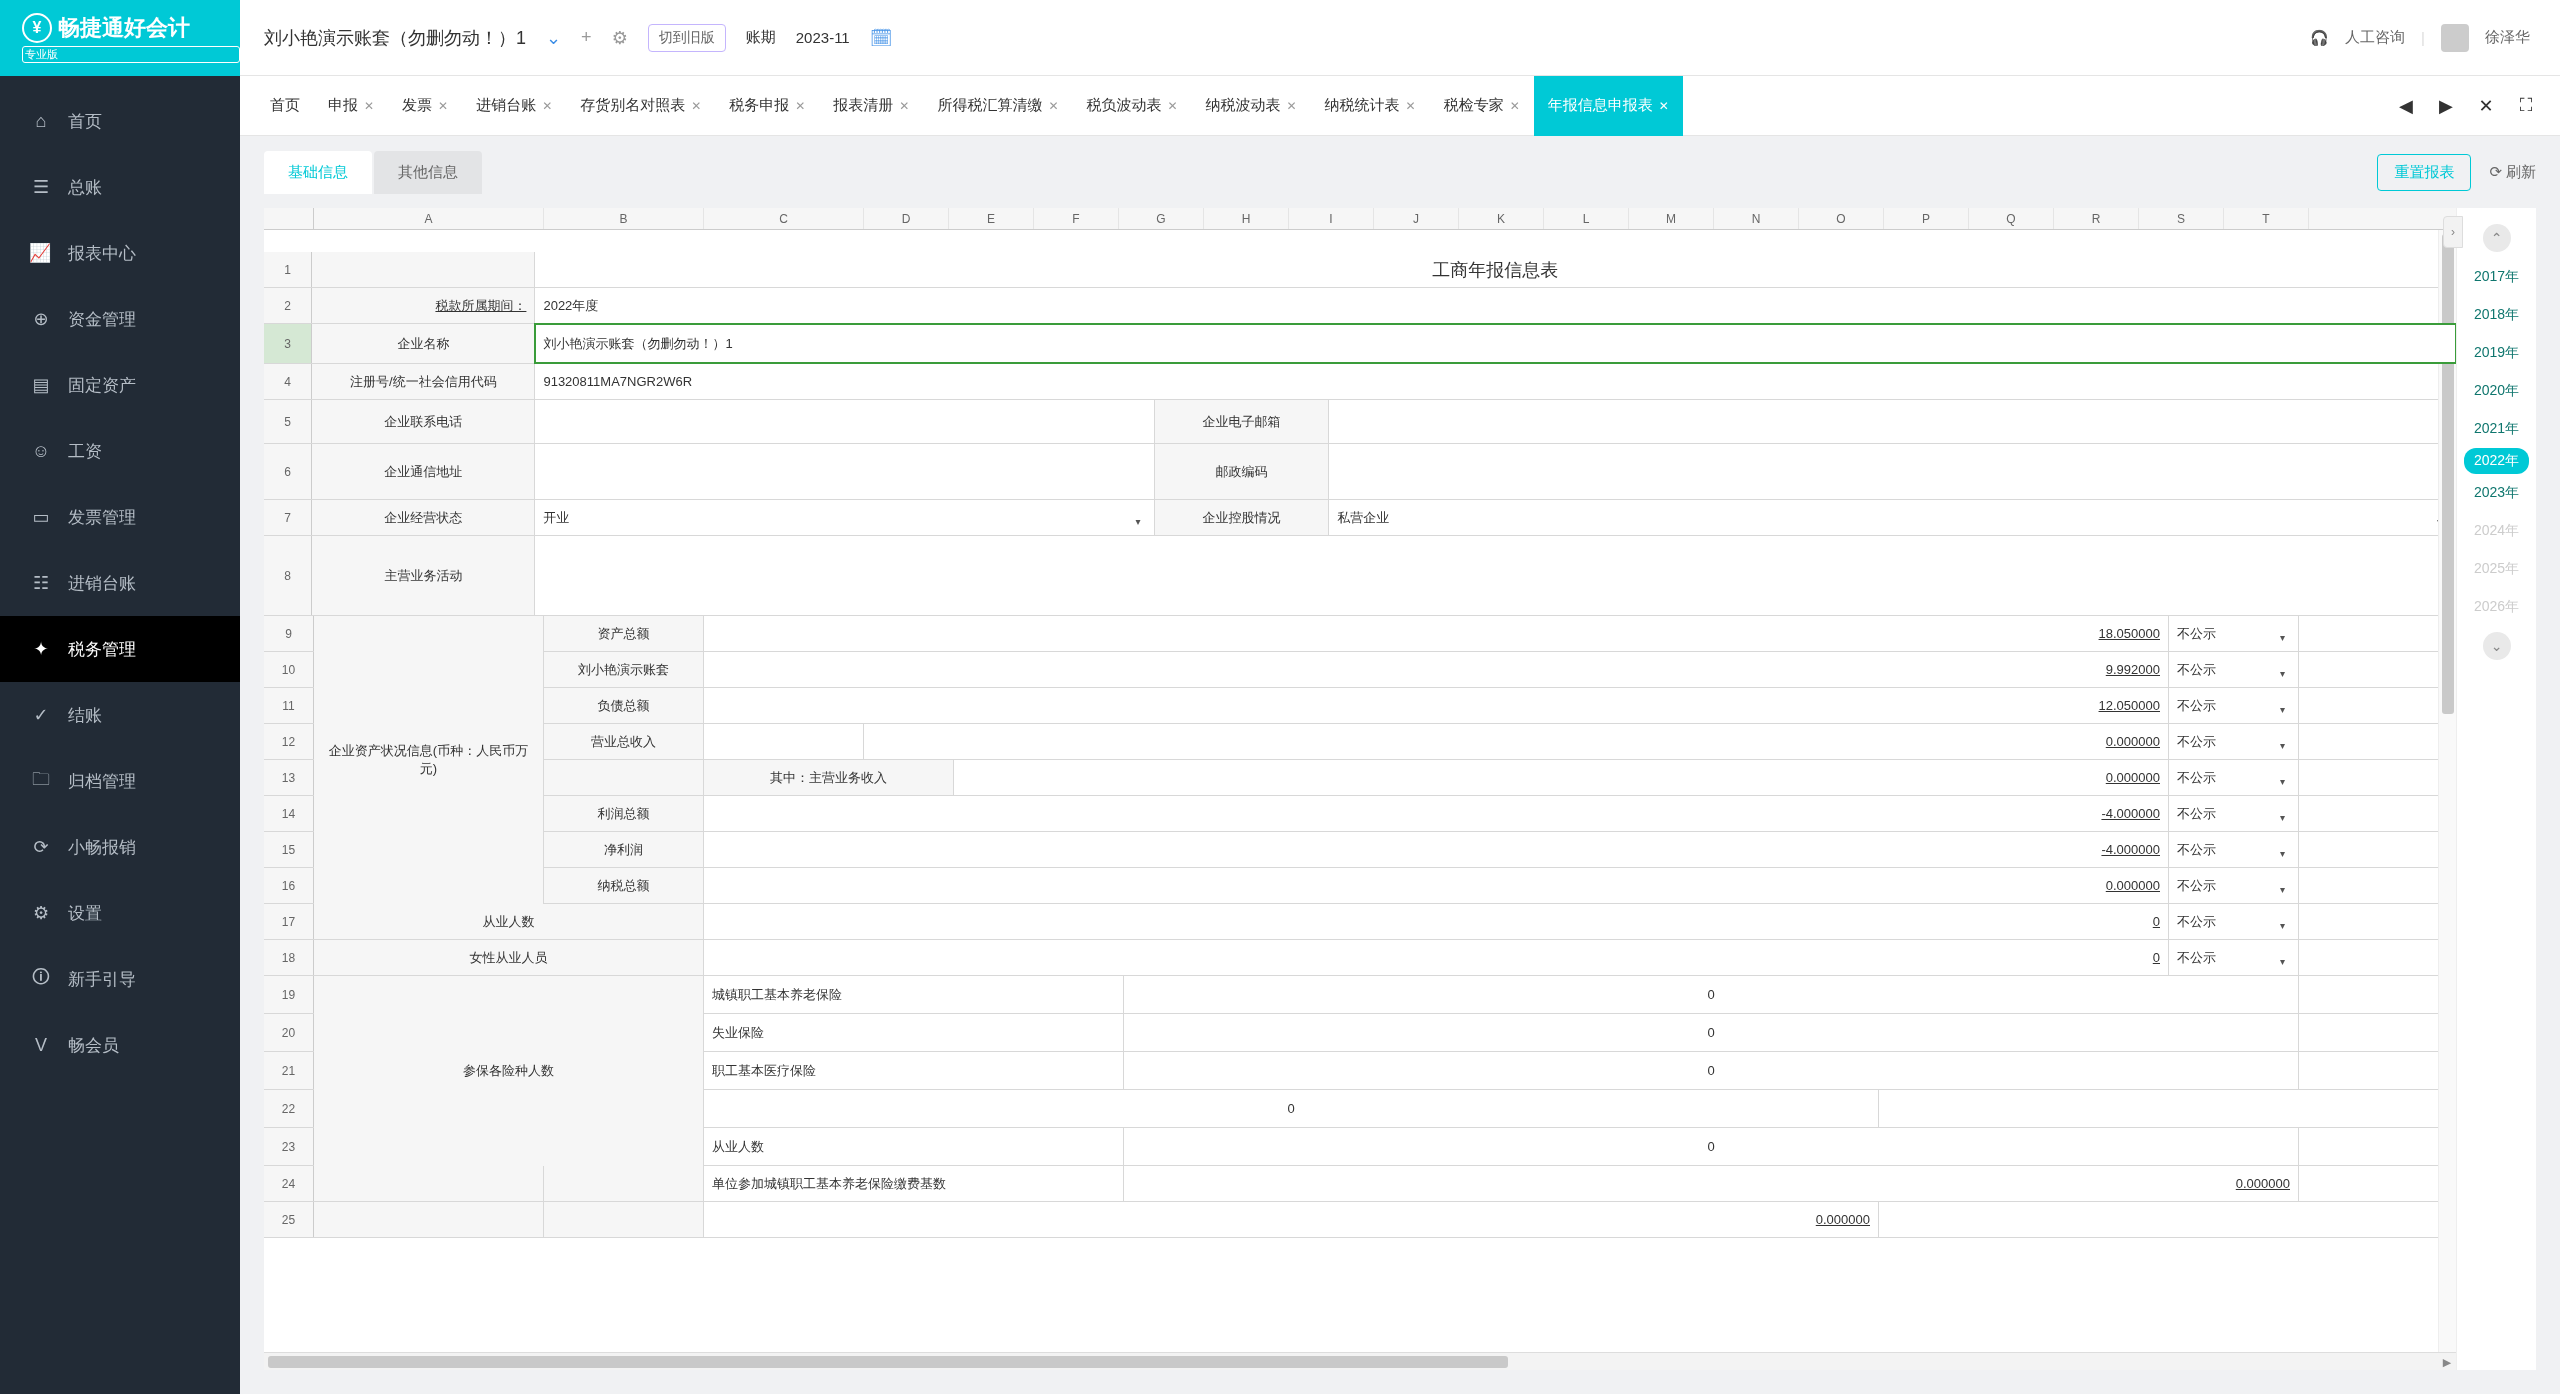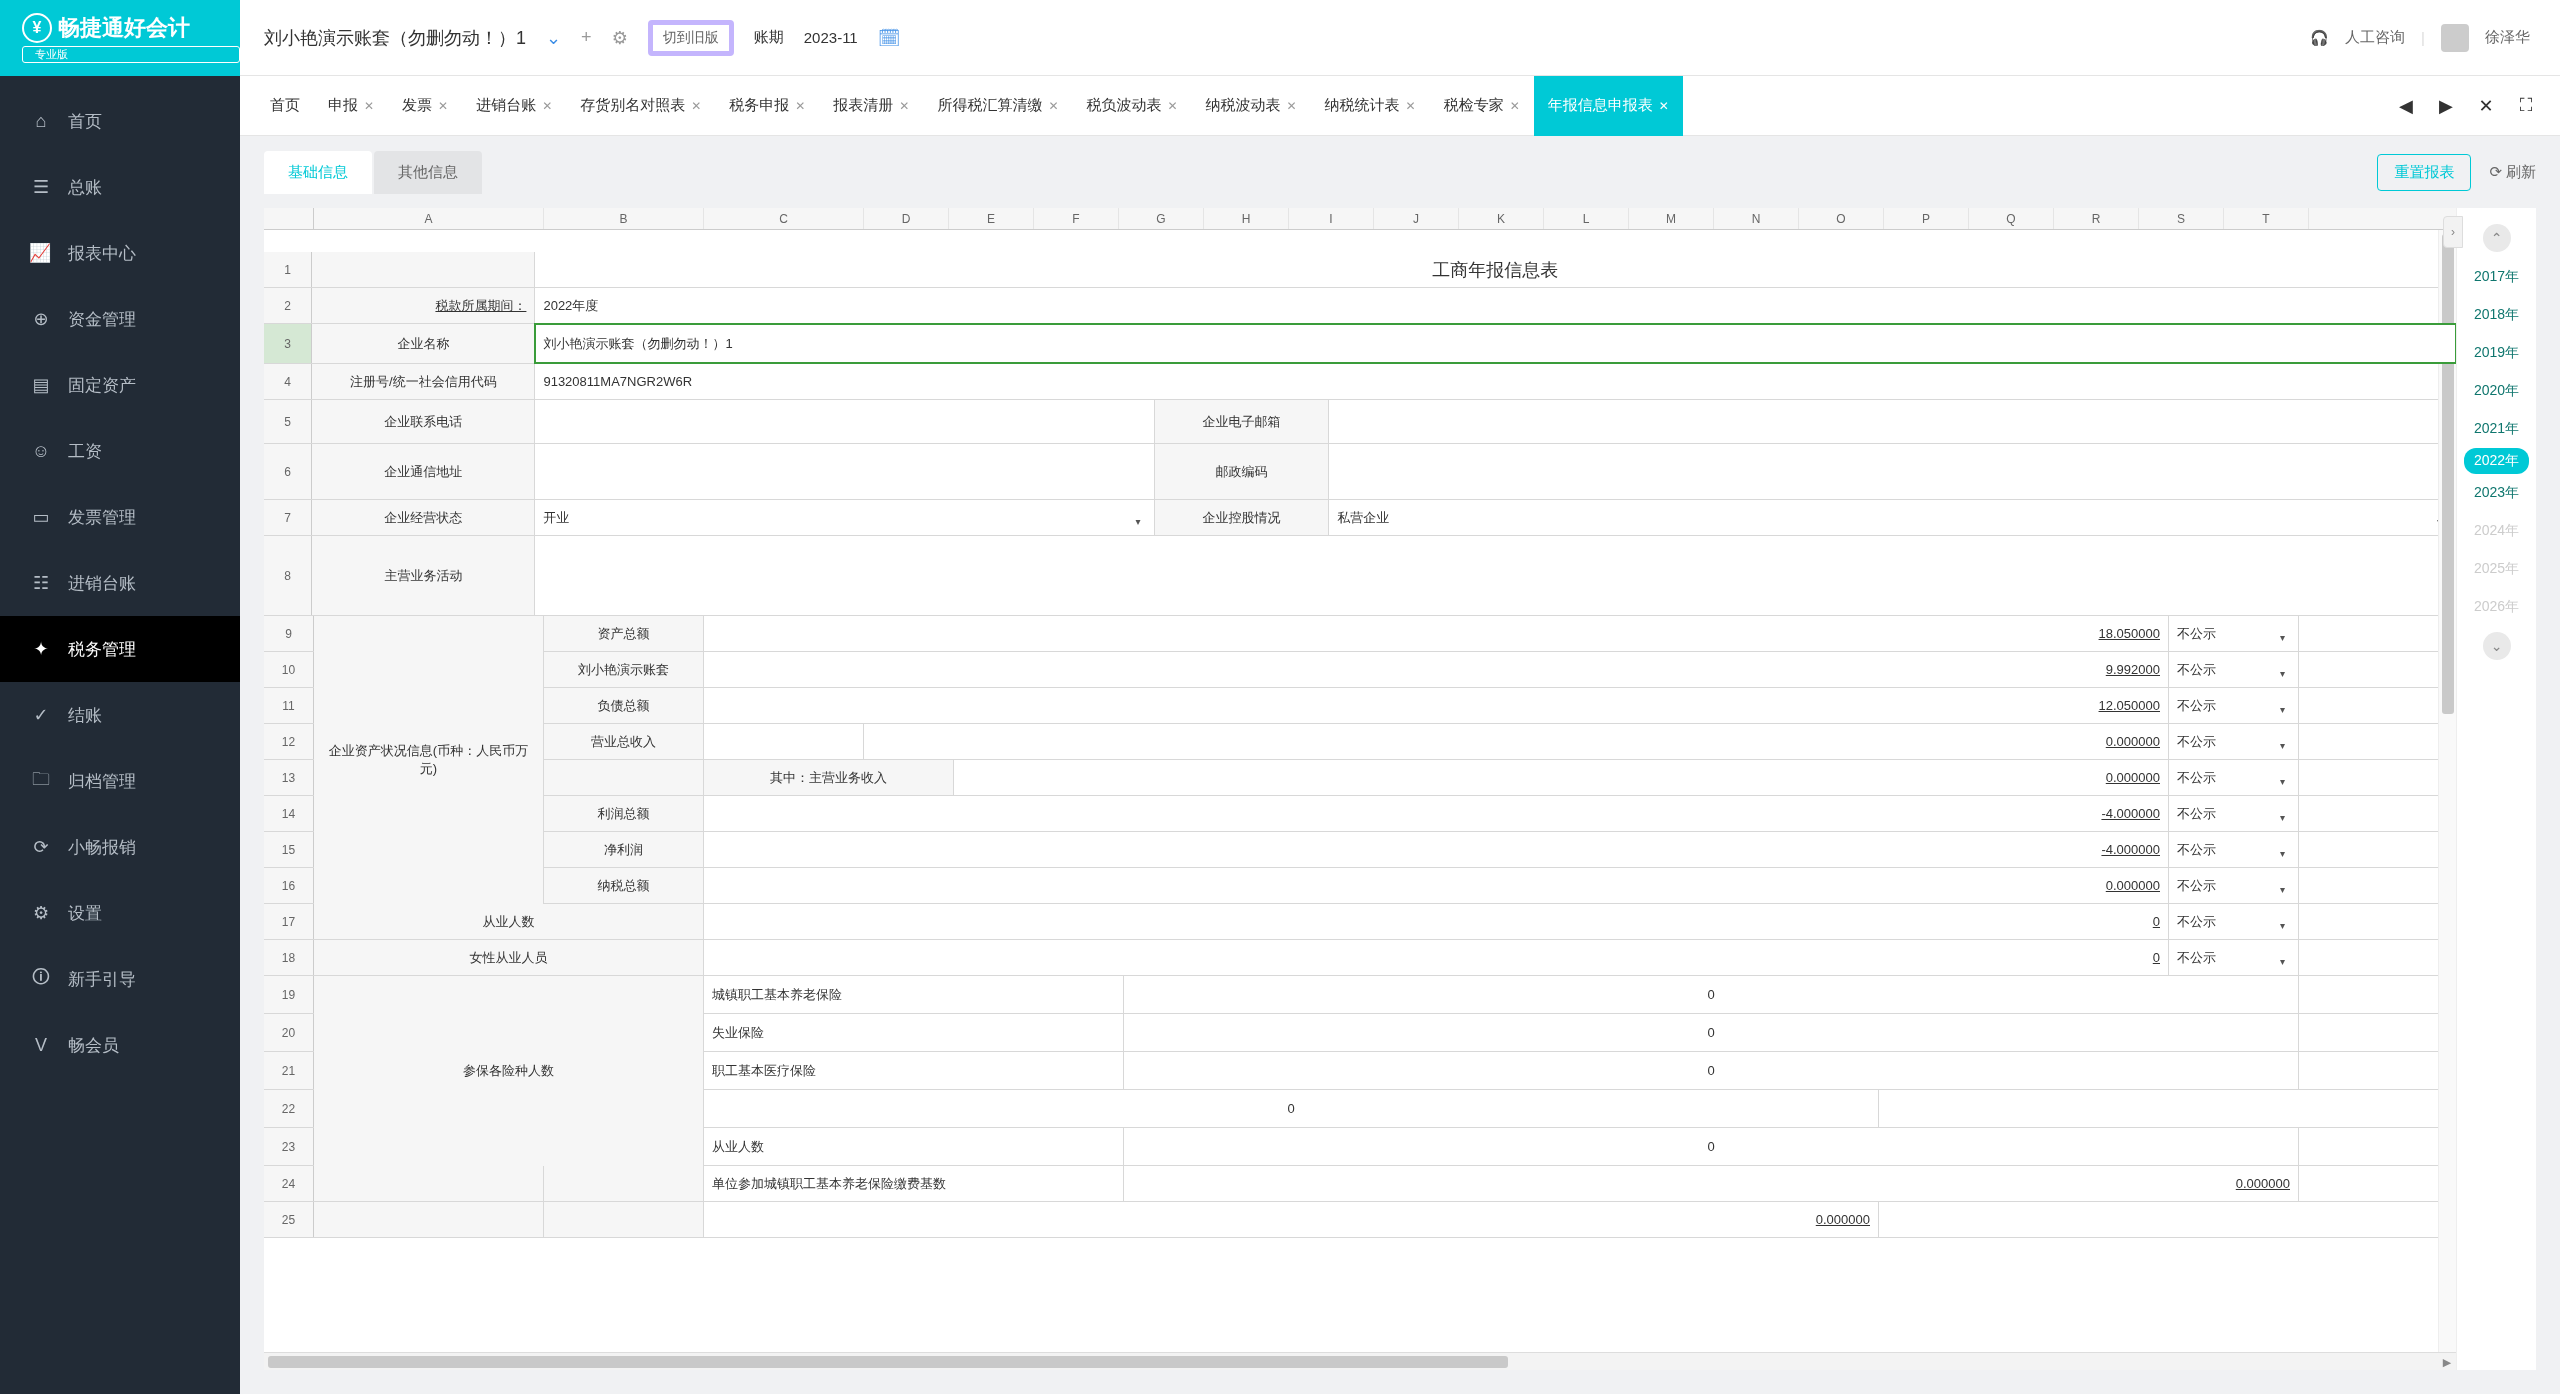--- a/index.html
+++ b/index.html
@@ -3,25 +3,25 @@
 <meta charset="utf-8">
 <style>
 * { margin: 0; padding: 0; box-sizing: border-box; }
 body { font-family: "Microsoft YaHei", Arial, sans-serif; font-size: 13px; color: #333; background: #fff; overflow: hidden; width: 2560px; height: 1394px; }
 
 
 .topbar { height: 76px; display: flex; align-items: center; background: #fff; border-bottom: 1px solid #e5e5e5; }
 .logo-block { width: 240px; height: 76px; background: #00c9d6; color: #fff; display: flex; flex-direction: column; justify-content: center; padding-left: 22px; }
 .logo-row { display: flex; align-items: center; gap: 6px; font-size: 22px; font-weight: bold; }
 .logo-icon { width: 30px; height: 30px; border: 2px solid #fff; border-radius: 50%; display: inline-flex; align-items: center; justify-content: center; font-size: 16px; }
-.logo-sub { font-size: 11px; margin-top: 3px; border: 1px solid #fff; border-radius: 3px; padding: 0 12px; display: inline-block; }
+.logo-sub { font-size: 11px; margin-top: 3px; border: 1px solid #fff; border-radius: 3px; padding: 0 2px; display: inline-block; }
 .top-center { flex: 1; display: flex; align-items: center; padding: 0 24px; gap: 20px; }
 .acct-name { font-size: 18px; color: #333; }
 .icon-btn { cursor: pointer; color: #999; font-size: 18px; }
-.switch-old { border: 5px solid #c4b5fd; border-radius: 4px; padding: 4px 10px; font-size: 14px; color: #666; cursor: pointer; }
+.switch-old { border: 1px solid #c4b5fd; border-radius: 4px; padding: 4px 10px; font-size: 14px; color: #666; cursor: pointer; }
 .period-label { font-size: 15px; color: #333; }
 .top-right { display: flex; align-items: center; gap: 16px; padding-right: 30px; color: #666; font-size: 15px; }
 .avatar { width: 28px; height: 28px; background: #ccc; border-radius: 4px; display: inline-block; }
 
 
 .sidebar { position: absolute; top: 76px; left: 0; bottom: 0; width: 240px; background: #222b36; color: #b5bdc6; padding-top: 12px; }
 .side-item { display: flex; align-items: center; gap: 16px; padding: 0 30px; height: 66px; cursor: pointer; font-size: 17px; }
 .side-item.active { background: #000; color: #fff; }
 .side-icon { width: 22px; height: 22px; display: inline-flex; align-items: center; justify-content: center; font-size: 18px; }
 

